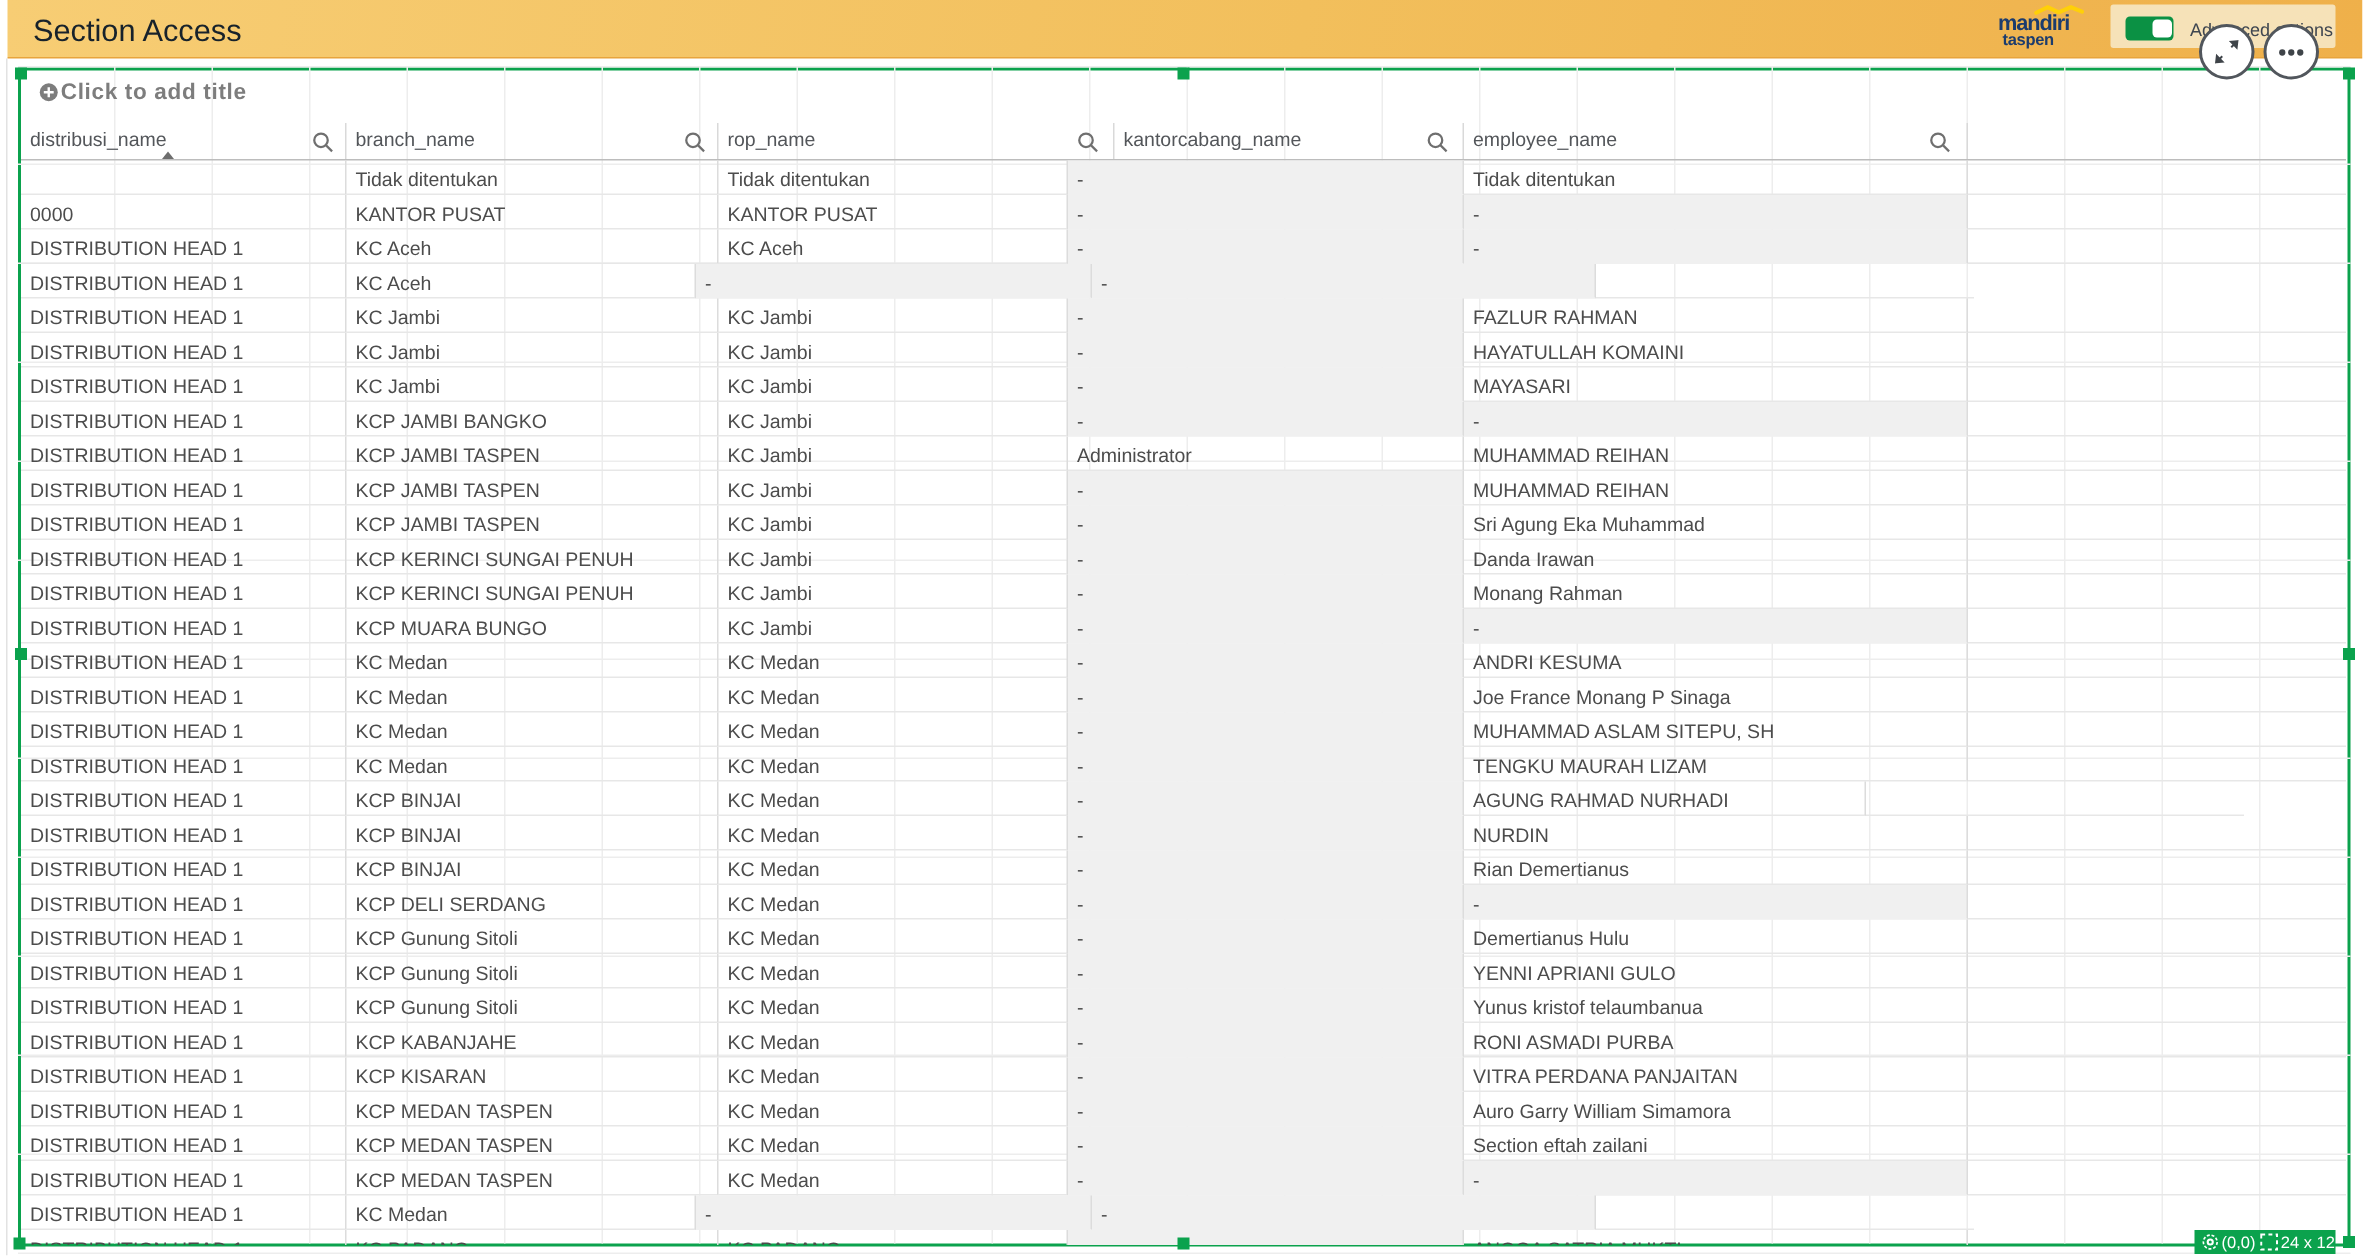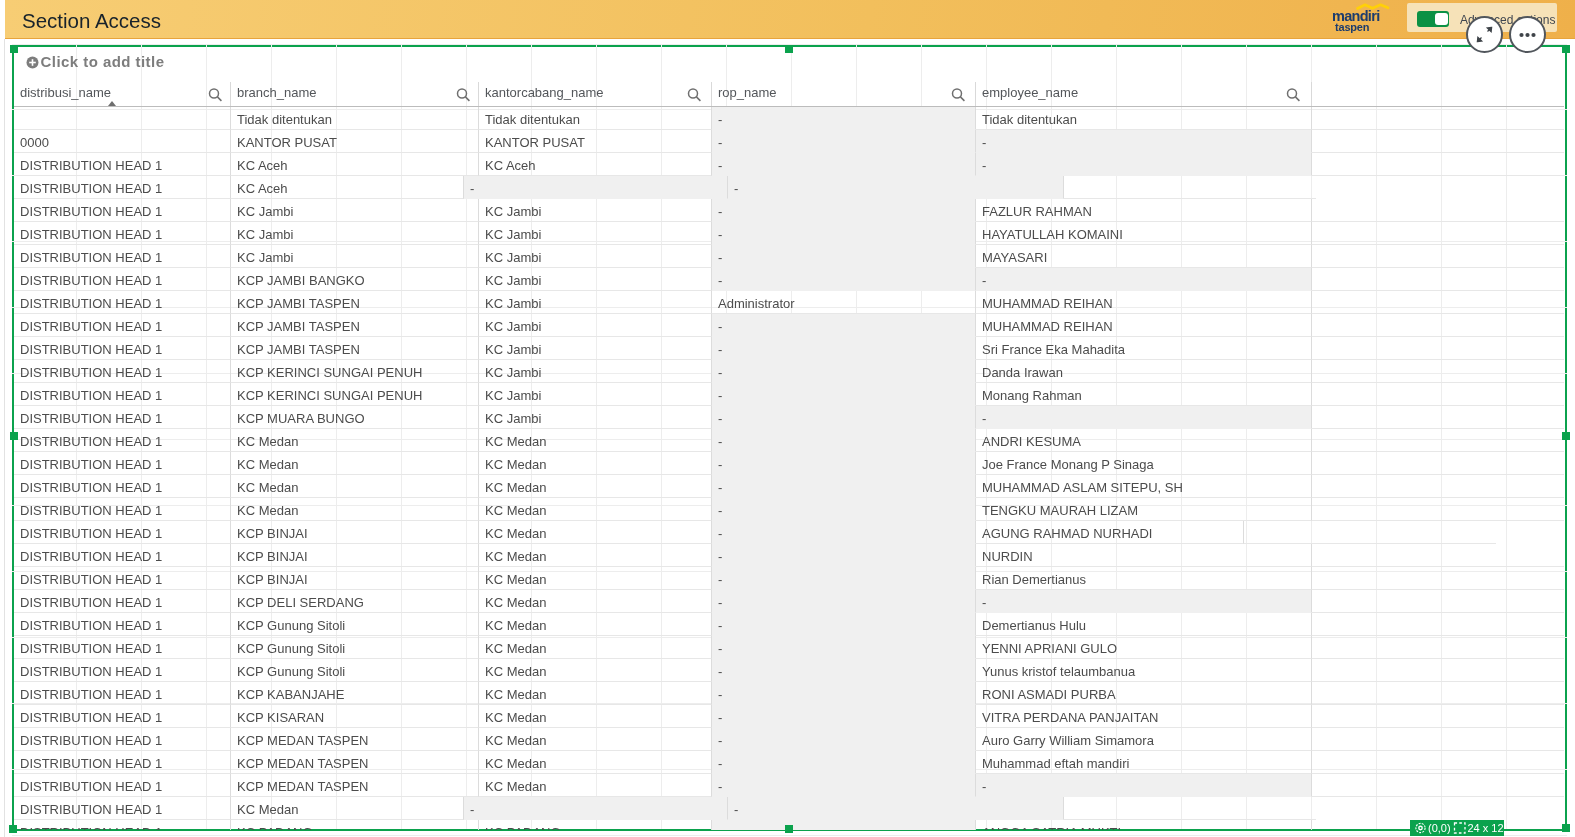--- a/index.html
+++ b/index.html
@@ -32,21 +32,21 @@
 #thead { display:flex; height:25px; border-bottom:1px solid #bcbcbc; color:#53565a; }
 #thead .hc { position:relative; padding-left:6px; line-height:22px; border-right:1px solid #d9d9d9; }
 #thead .hc .sch { position:absolute; top:5px; }
 .r { display:flex; height:23px; }
 .c { padding-left:6px; line-height:25px; border-right:1px solid #dcdcdc;
   border-bottom:1px solid #e7e7e7; white-space:nowrap; overflow:hidden; }
 .c.g { background:#f0f0f0; border-bottom-color:#f0f0f0; }
 .c.f { border-right:none; }
 #grid { position:absolute; left:0; top:0; z-index:3; }
 .gv { position:absolute; top:43.5px; width:1px; height:785px; background:#ededed; }
-#badge { position:absolute; left:1410px; top:820px; width:94px; height:16px; background:#0ba24d;
+#badge { position:absolute; left:1463px; top:820px; width:94px; height:16px; background:#0ba24d;
   z-index:31; color:#fff; font-size:12px; }
 #sorttri { position:absolute; left:107.5px; top:101px; width:0; height:0; z-index:7;
   border-left:4.7px solid transparent; border-right:4.7px solid transparent;
   border-bottom:5px solid #6e6e6e; }
 .gh { position:absolute; left:12px; width:1555px; height:1px; background:#ededed; }
 </style></head><body>
 <div id="leftline"></div>
 <div id="bar">
   <h1>Section Access</h1>
 </div>
@@ -91,25 +91,25 @@
 <div id="tbl">
   <div id="thead">
     <div class="hc" style="width:217px">distribusi_name<svg class="sch" style="right:6px" width="17" height="17" viewBox="0 0 17 17">
           <circle cx="7" cy="6.5" r="4.5" fill="none" stroke="#6f6f6f" stroke-width="1.5"></circle>
           <line x1="10.4" y1="9.9" x2="14.4" y2="13.9" stroke="#6f6f6f" stroke-width="1.5"></line>
         </svg></div>
     <div class="hc" style="width:248px">branch_name<svg class="sch" style="right:6.5px" width="17" height="17" viewBox="0 0 17 17">
           <circle cx="7" cy="6.5" r="4.5" fill="none" stroke="#6f6f6f" stroke-width="1.5"></circle>
           <line x1="10.4" y1="9.9" x2="14.4" y2="13.9" stroke="#6f6f6f" stroke-width="1.5"></line>
         </svg></div>
-    <div class="hc" style="width:233px">kantorcabang_name<svg class="sch" style="right:8px" width="17" height="17" viewBox="0 0 17 17">
+    <div class="hc" style="width:264px">rop_name<svg class="sch" style="right:8px" width="17" height="17" viewBox="0 0 17 17">
           <circle cx="7" cy="6.5" r="4.5" fill="none" stroke="#6f6f6f" stroke-width="1.5"></circle>
           <line x1="10.4" y1="9.9" x2="14.4" y2="13.9" stroke="#6f6f6f" stroke-width="1.5"></line>
         </svg></div>
-    <div class="hc" style="width:264px">rop_name<svg class="sch" style="right:8px" width="17" height="17" viewBox="0 0 17 17">
+    <div class="hc" style="width:233px">kantorcabang_name<svg class="sch" style="right:8px" width="17" height="17" viewBox="0 0 17 17">
           <circle cx="7" cy="6.5" r="4.5" fill="none" stroke="#6f6f6f" stroke-width="1.5"></circle>
           <line x1="10.4" y1="9.9" x2="14.4" y2="13.9" stroke="#6f6f6f" stroke-width="1.5"></line>
         </svg></div>
     <div class="hc" style="width:336px">employee_name<svg class="sch" style="right:9px" width="17" height="17" viewBox="0 0 17 17">
           <circle cx="7" cy="6.5" r="4.5" fill="none" stroke="#6f6f6f" stroke-width="1.5"></circle>
           <line x1="10.4" y1="9.9" x2="14.4" y2="13.9" stroke="#6f6f6f" stroke-width="1.5"></line>
         </svg></div>
     <div class="hc" style="width:252px;border-right:none"></div>
   </div>
 <div class="r">
@@ -189,21 +189,21 @@
       <div class="c" style="width:233px">KC Jambi</div>
       <div class="c g" style="width:264px">-</div>
       <div class="c" style="width:336px">MUHAMMAD REIHAN</div>
       <div class="c f" style="width:252px"></div>
     </div>
 <div class="r">
       <div class="c" style="width:217px">DISTRIBUTION HEAD 1</div>
       <div class="c" style="width:248px">KCP JAMBI TASPEN</div>
       <div class="c" style="width:233px">KC Jambi</div>
       <div class="c g" style="width:264px">-</div>
-      <div class="c" style="width:336px">Sri France Eka Mahadita</div>
+      <div class="c" style="width:336px">Sri Agung Eka Muhammad</div>
       <div class="c f" style="width:252px"></div>
     </div>
 <div class="r">
       <div class="c" style="width:217px">DISTRIBUTION HEAD 1</div>
       <div class="c" style="width:248px">KCP KERINCI SUNGAI PENUH</div>
       <div class="c" style="width:233px">KC Jambi</div>
       <div class="c g" style="width:264px">-</div>
       <div class="c" style="width:336px">Danda Irawan</div>
       <div class="c f" style="width:252px"></div>
     </div>
@@ -333,21 +333,21 @@
       <div class="c" style="width:233px">KC Medan</div>
       <div class="c g" style="width:264px">-</div>
       <div class="c" style="width:336px">Auro Garry William Simamora</div>
       <div class="c f" style="width:252px"></div>
     </div>
 <div class="r">
       <div class="c" style="width:217px">DISTRIBUTION HEAD 1</div>
       <div class="c" style="width:248px">KCP MEDAN TASPEN</div>
       <div class="c" style="width:233px">KC Medan</div>
       <div class="c g" style="width:264px">-</div>
-      <div class="c" style="width:336px">Muhammad eftah mandiri</div>
+      <div class="c" style="width:336px">Section eftah zailani</div>
       <div class="c f" style="width:252px"></div>
     </div>
 <div class="r">
       <div class="c" style="width:217px">DISTRIBUTION HEAD 1</div>
       <div class="c" style="width:248px">KCP MEDAN TASPEN</div>
       <div class="c" style="width:233px">KC Medan</div>
       <div class="c g" style="width:264px">-</div>
       <div class="c g" style="width:336px">-</div>
       <div class="c f" style="width:252px"></div>
     </div>

